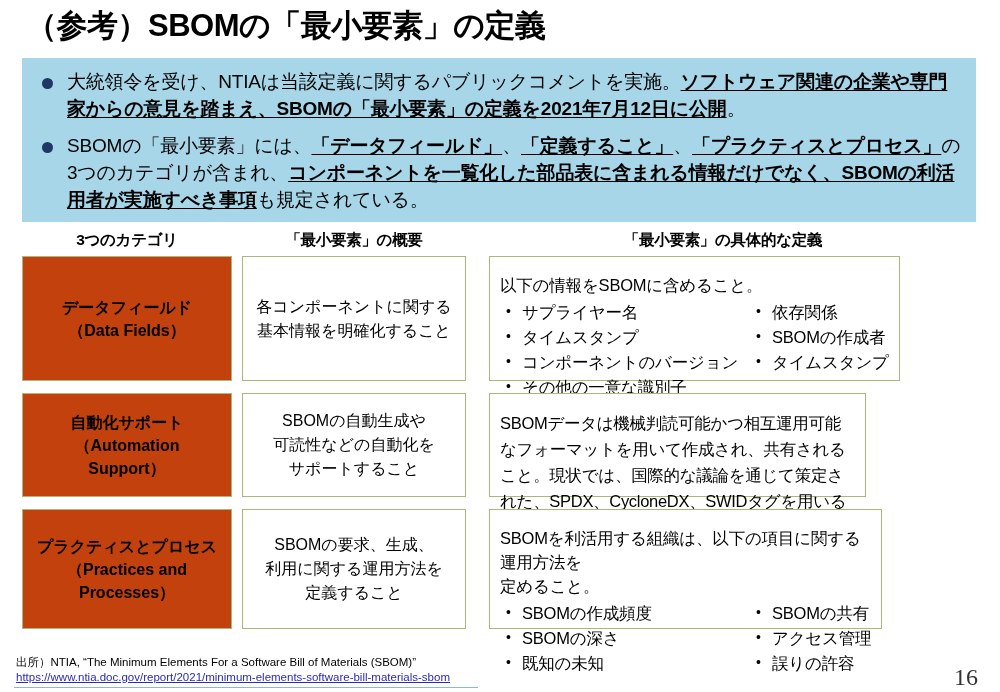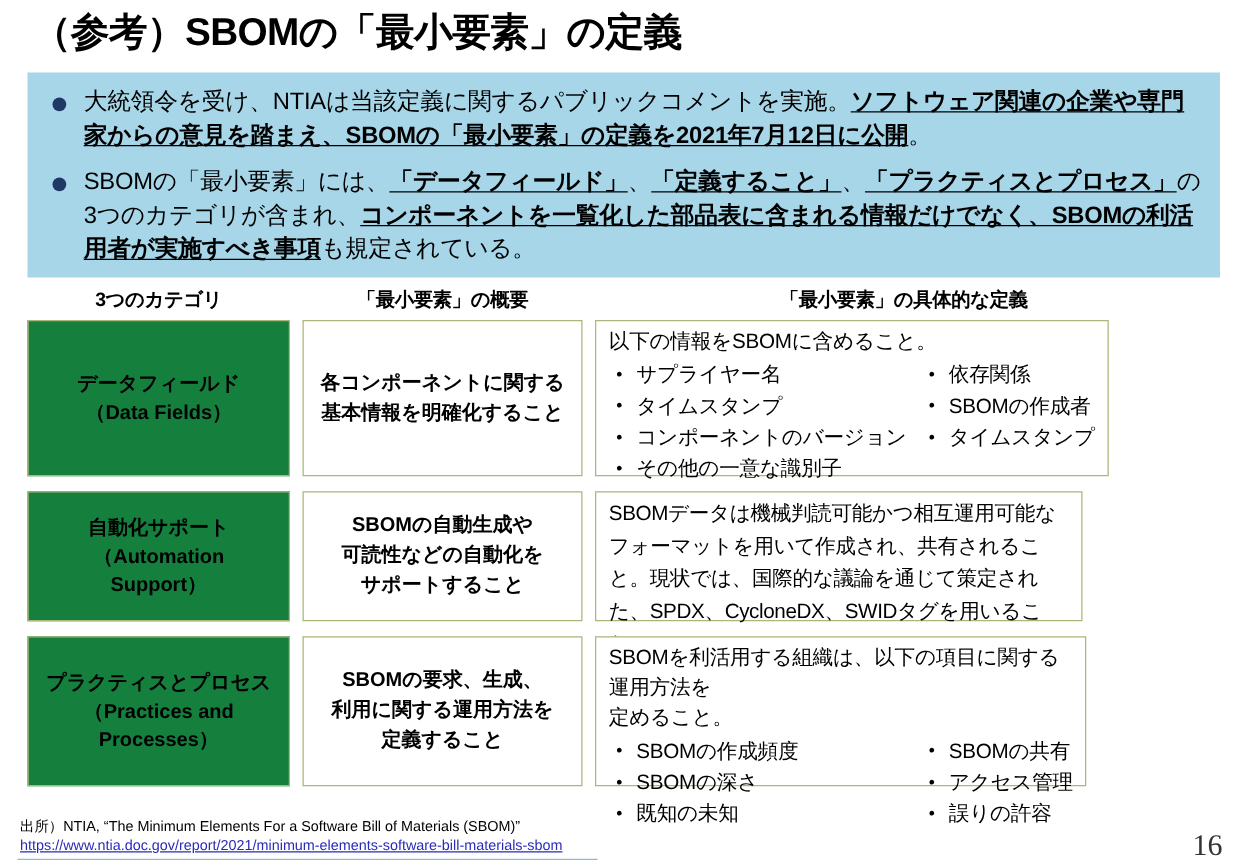--- a/index.html
+++ b/index.html
@@ -95,45 +95,45 @@
   }
   .cell {
     box-sizing: border-box;
     border: 1.5px solid #a8b77a;
     display: flex;
     flex-direction: column;
     justify-content: center;
   }
   .cell-category {
     flex: 0 0 210px;
-    background: #15803d;
+    background: #c2410c;
     text-align: center;
     font-weight: bold;
     font-size: 16px;
     line-height: 23px;
     padding: 6px 4px;
     margin-right: 10px;
   }
   .cell-category .en {
     font-weight: bold;
   }
   .cell-overview {
     flex: 0 0 224px;
     background: #ffffff;
     text-align: center;
-    font-weight: bold;
+    font-weight: normal;
     font-size: 16px;
     line-height: 24px;
     padding: 6px 6px;
-    margin-right: 10px;
+    margin-right: 23px;
   }
   .cell-detail {
     flex: 1 1 auto;
     background: #ffffff;
-    padding: 4px 10px;
+    padding: 16px 10px;
     justify-content: flex-start;
   }
   .detail-lead {
     font-size: 16.5px;
     line-height: 24px;
     letter-spacing: -0.2px;
   }
   .detail-columns {
     display: flex;
     margin-top: 3px;

